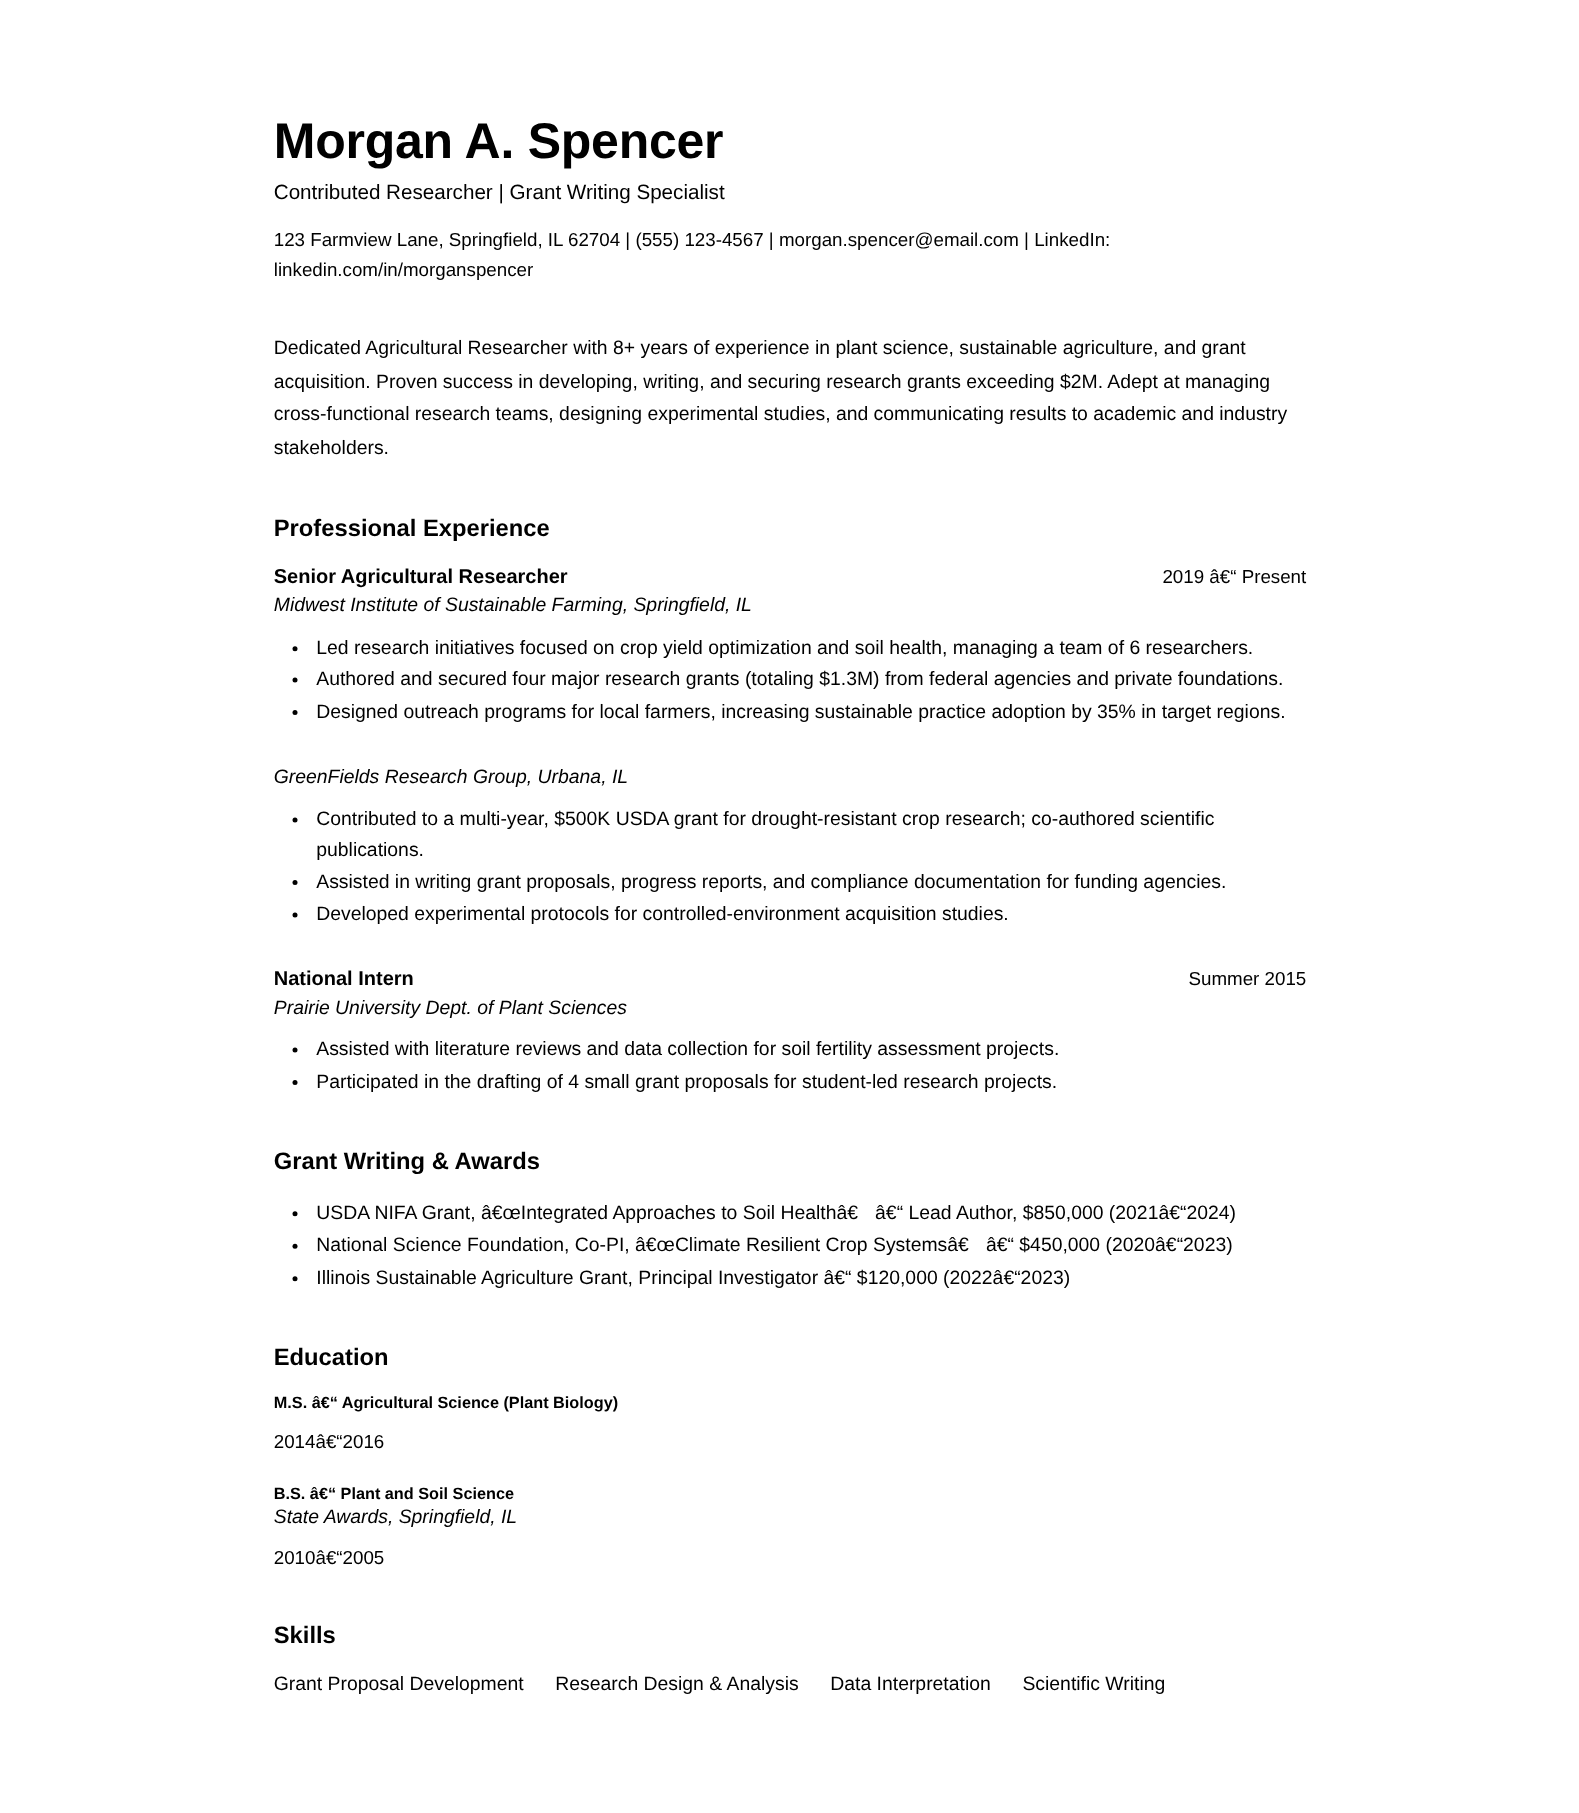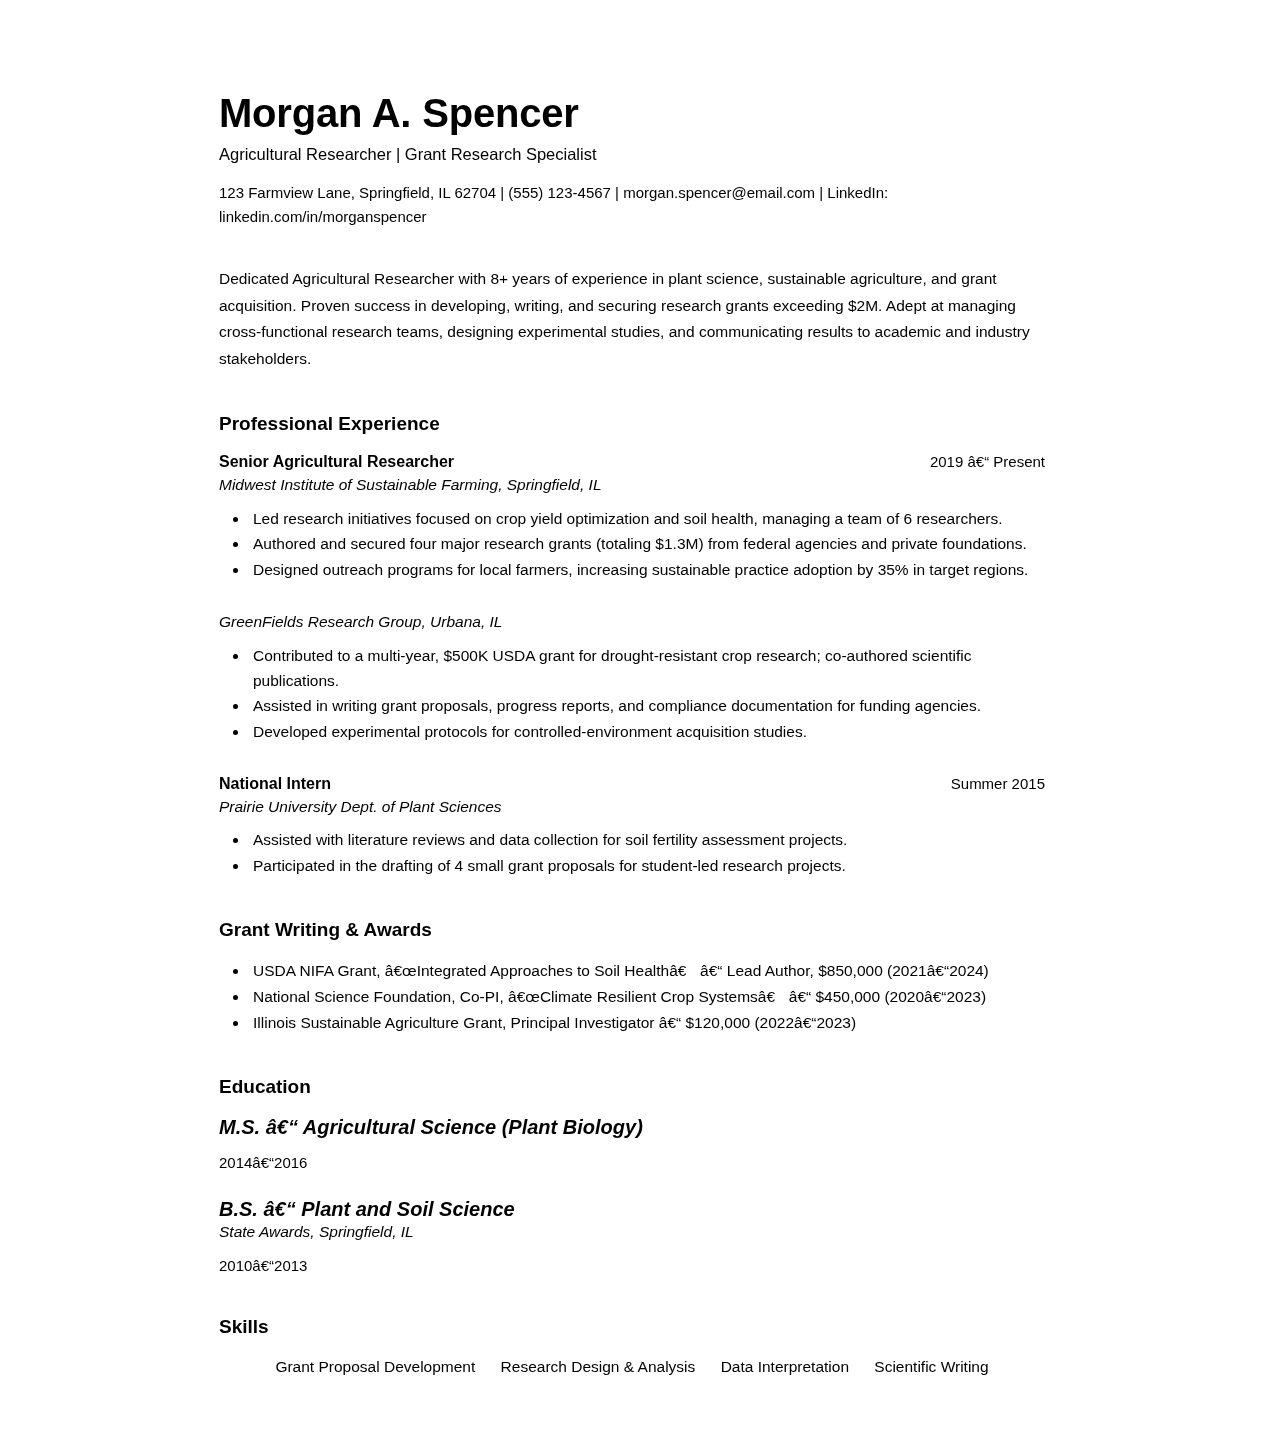--- a/index.html
+++ b/index.html
@@ -115,57 +115,55 @@
     line-height: 1.68;
     padding-left: 4px;
   }
 
   
   .edu-entry {
     margin-bottom: 22px;
   }
   .edu-entry:last-child { margin-bottom: 0; }
   .edu-degree {
-    font-size: 20px;
+    font-size: 13px;
     font-weight: bold;
     line-height: 1.3;
-    font-style: italic;
   }
   .edu-school {
     font-size: 15.5px;
     font-style: italic;
     line-height: 1.35;
   }
   .edu-date {
     font-size: 15px;
     text-align: left;
     line-height: 1.35;
     margin-top: 13px;
   }
 
   
   .skills-row {
     font-size: 15.5px;
     line-height: 1.6;
-    text-align: center;
   }
   .skill-item {
     display: inline-block;
     margin-right: 21px;
   }
   .skill-item:last-child { margin-right: 0; }
 </style>
 </head>
 <body>
 
 <div class="page">
 
   <div>
     <h1 class="name">Morgan A. Spencer</h1>
-    <div class="subtitle">Agricultural Researcher | Grant Research Specialist</div>
+    <div class="subtitle">Contributed Researcher | Grant Writing Specialist</div>
     <div class="contact">123 Farmview Lane, Springfield, IL 62704   |   (555) 123-4567   |   morgan.spencer@email.com   |   LinkedIn: linkedin.com/in/morganspencer</div>
   </div>
 
   <p class="summary">Dedicated Agricultural Researcher with 8+ years of experience in plant science, sustainable agriculture, and grant acquisition. Proven success in developing, writing, and securing research grants exceeding $2M. Adept at managing cross-functional research teams, designing experimental studies, and communicating results to academic and industry stakeholders.</p>
 
   <div class="section">
     <h2 class="section-title">Professional Experience</h2>
 
     <div class="entry">
       <div class="entry-head">
@@ -215,21 +213,21 @@
     <h2 class="section-title">Education</h2>
 
     <div class="edu-entry">
       <div class="edu-degree">M.S. â€“ Agricultural Science (Plant Biology)</div>
       <div class="edu-date">2014â€“2016</div>
     </div>
 
     <div class="edu-entry">
       <div class="edu-degree">B.S. â€“ Plant and Soil Science</div>
       <div class="edu-school">State Awards, Springfield, IL</div>
-      <div class="edu-date">2010â€“2013</div>
+      <div class="edu-date">2010â€“2005</div>
     </div>
   </div>
 
   <div class="section">
     <h2 class="section-title">Skills</h2>
     <div class="skills-row">
       <span class="skill-item">Grant Proposal Development</span>
       <span class="skill-item">Research Design &amp; Analysis</span>
       <span class="skill-item">Data Interpretation</span>
       <span class="skill-item">Scientific Writing</span>

